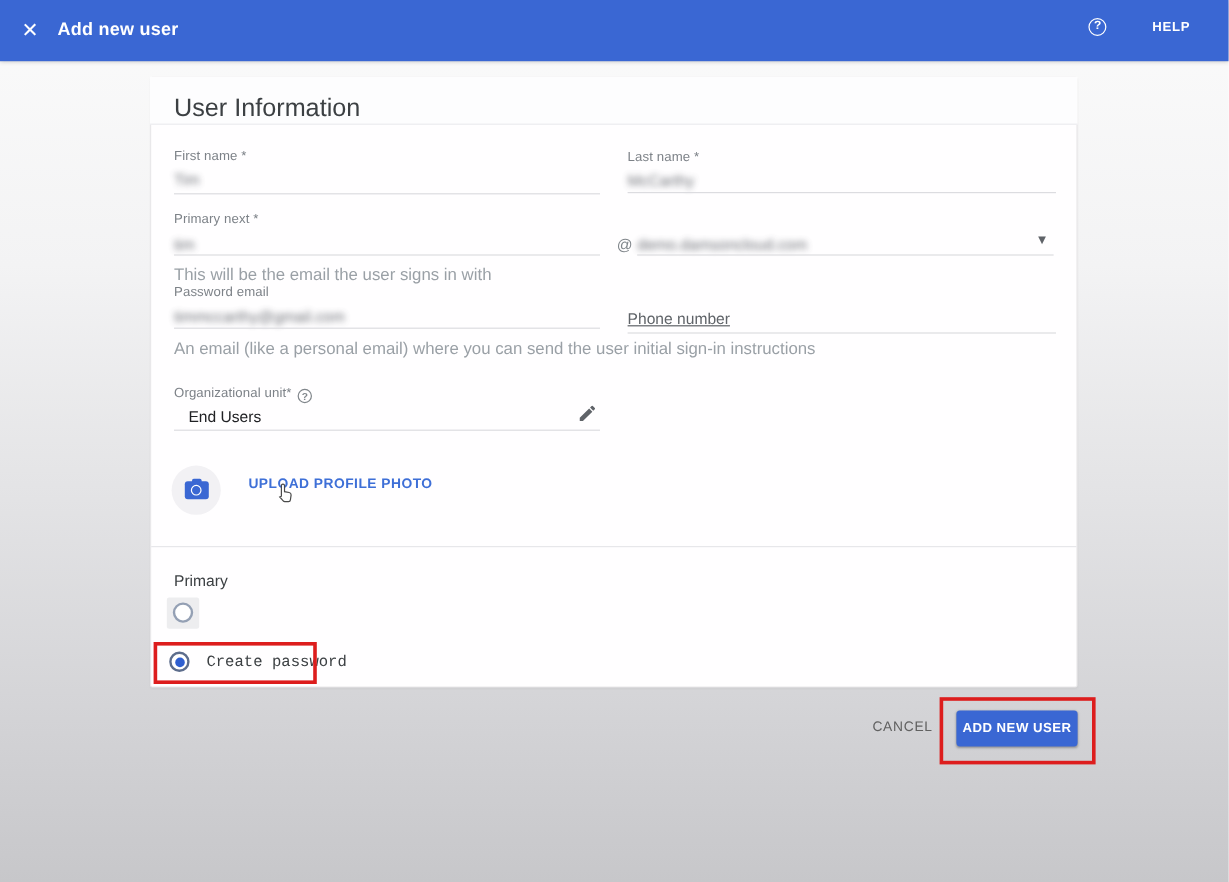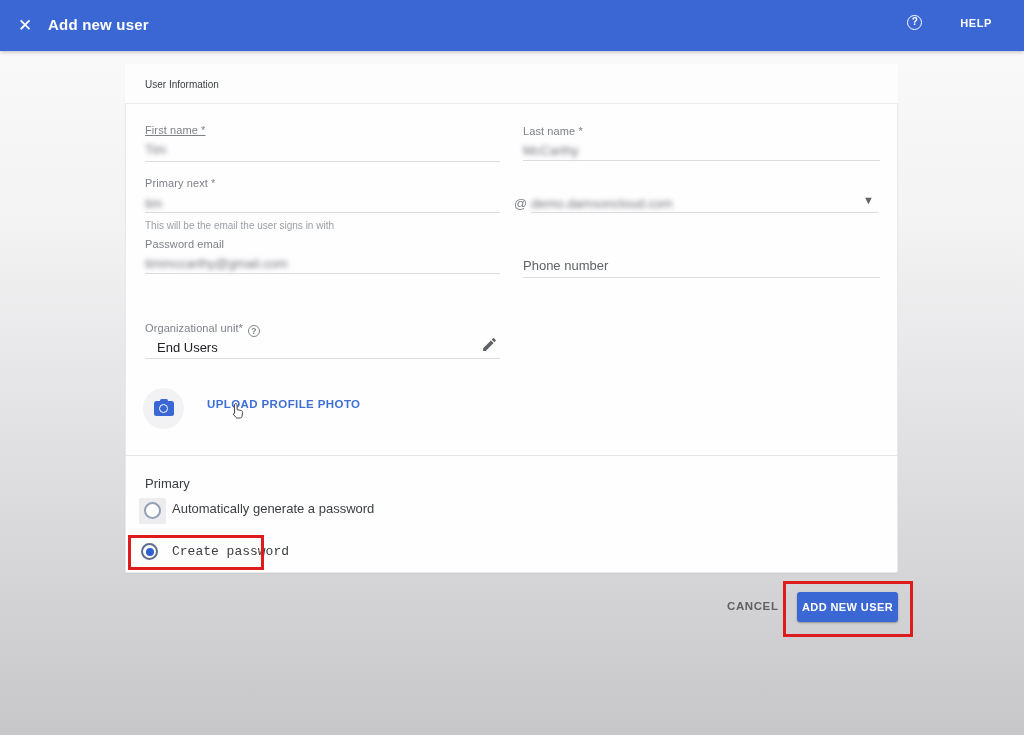--- a/index.html
+++ b/index.html
@@ -17,27 +17,27 @@
   .help { position:absolute; right:32px; top:15px; display:flex; align-items:center; gap:7px; cursor:pointer; }
   .help .qicon { width:15px; height:15px; border:1.5px solid #fff; border-radius:50%; font-size:10px;
                  line-height:12px; text-align:center; font-weight:700; }
   .help .hlabel { font-size:11px; font-weight:700; letter-spacing:.6px;margin-left:31px; }
 
   
   .card { position:absolute; left:125px; top:64px; width:773px; height:509px; background:#fffeff;
           border:1px solid #e9e8ea; border-radius:2px; box-shadow:0 1px 2px rgba(0,0,0,.04); }
   .card-header { position:absolute; left:125px; top:64px; width:773px; height:40px;
                  border-bottom:1px solid #ececef; background:#fdfdfe; }
-  .section-title { position:absolute; left:145px; top:79px; font-size:10px; color:#3c4043; }
+  .section-title { position:absolute; left:145px; top:79px; font-size:21px; color:#3c4043; }
 
   .flabel { position:absolute; font-size:11px; color:#7d8288; letter-spacing:.1px; }
   .fvalue { position:absolute; font-size:13px; color:#33373c; }
   .blurred { filter:blur(2.6px); opacity:.8; color:#4a4e55; }
   .underline { position:absolute; height:1px; background:#dcdce0; }
-  .fhelp { position:absolute; font-size:10px; color:#9aa0a6;text-align:center; }
+  .fhelp { position:absolute; font-size:14px; color:#9aa0a6;text-align:center; }
   .resting-label { position:absolute; font-size:13px; color:#5f6368; }
 
   .at-sign { position:absolute; left:514px; top:196px; font-size:13px; color:#80868b; }
   .dd-arrow { position:absolute; left:863px; top:194px; font-size:11px; color:#5f6368; }
 
   .qmark-sm { display:inline-block; width:12px; height:12px; border:1px solid #80868b; border-radius:50%;
               font-size:8.5px; line-height:11px; text-align:center; color:#80868b; margin-left:5px;
               vertical-align:-2px; font-weight:700; }
   .pencil { position:absolute; left:481px; top:336px; width:17px; height:17px; cursor:pointer; }
 
@@ -60,21 +60,21 @@
                  border-radius:2px; }
   .radio { position:absolute; width:17px; height:17px; border-radius:50%; background:#fff; cursor:pointer; }
   .radio.off { border:2px solid #94a0b4; }
   .radio.on  { border:2px solid #5d6d8c; }
   .radio.on:after { content:""; position:absolute; left:2.5px; top:2.5px; width:8px; height:8px;
                     border-radius:50%; background:#2f5fd0; }
   .radio-label { position:absolute; font-size:13px; color:#3c4043; }
   .radio-help { position:absolute; font-size:10.5px; color:#9aa0a6; }
 
   
-  .cancel-btn { position:absolute; left:727px; top:600px; font-size:11.5px; font-weight:700;
+  .cancel-btn { position:absolute; left:727px; top:600px; font-size:11.5px; font-weight:400;
                 color:#616161; letter-spacing:.6px; cursor:pointer; }
   .submit-btn { position:absolute; left:797px; top:592px; width:101px; height:30px; background:#3a67d3;
                 border:none; border-radius:3px; color:#fff; font-size:11px; font-weight:700;
                 letter-spacing:.4px; cursor:pointer; box-shadow:0 1px 2px rgba(0,0,0,.3);
                 font-family:"Liberation Sans","DejaVu Sans",sans-serif; }
 
   .anno { position:absolute; border:3px solid #dd1d1d; }
   .anno-create { left:128px; top:535px; width:136px; height:35px; }
   .anno-submit { left:783px; top:581px; width:130px; height:56px; }
 </style>
@@ -89,42 +89,43 @@
     <div class="help">
       <div class="qicon">?</div>
       <div class="hlabel">HELP</div>
     </div>
   </div>
 
   <div class="card"></div>
   <div class="card-header"></div>
   <div class="section-title">User Information</div>
 
-  <div class="flabel" style="left:145px; top:124px;text-decoration:underline;">First name *</div>
+  <div class="flabel" style="left:145px; top:124px;">First name *</div>
   <div class="fvalue blurred" style="left:145px; top:142px;">Tim</div>
   <div class="underline" style="left:145px; top:161px; width:355px;"></div>
 
   <div class="flabel" style="left:523px; top:125px;">Last name *</div>
   <div class="fvalue blurred" style="left:523px; top:143px;">McCarthy</div>
   <div class="underline" style="left:523px; top:160px; width:357px;"></div>
 
   <div class="flabel" style="left:145px; top:177px;">Primary next *</div>
   <div class="fvalue blurred" style="left:145px; top:196px;">tim</div>
   <div class="underline" style="left:145px; top:212px; width:355px;"></div>
   <div class="at-sign">@</div>
   <div class="fvalue blurred" style="left:531px; top:196px;">demo.damsoncloud.com</div>
   <div class="dd-arrow">▼</div>
   <div class="underline" style="left:531px; top:212px; width:347px;"></div>
   <div class="fhelp" style="left:145px; top:220px;">This will be the email the user signs in with</div>
 
   <div class="flabel" style="left:145px; top:238px;">Password email</div>
   <div class="fvalue blurred" style="left:145px; top:256px;">timmccarthy@gmail.com</div>
   <div class="underline" style="left:145px; top:273px; width:355px;"></div>
+  <div class="fhelp" style="left:145px; top:282px;">An email (like a personal email) where you can send the user initial sign-in instructions</div>
 
-  <div class="resting-label" style="left:523px; top:258px;">Phone number</div>
+  <div class="resting-label" style="left:523px; top:258px;text-decoration:underline;">Phone number</div>
   <div class="underline" style="left:523px; top:277px; width:357px;"></div>
 
   <div class="flabel" style="left:145px; top:322px;"><span>Organizational unit*</span><span class="qmark-sm">?</span></div>
   <div class="fvalue" style="left:145px; top:340px; color:#202124;margin-left:12px;">End Users</div>
   <div class="underline" style="left:145px; top:358px; width:355px;"></div>
   <svg class="pencil" viewBox="0 0 24 24">
     <path fill="#5f6368" d="M3 17.25V21h3.75L17.81 9.94l-3.75-3.75L3 17.25zM20.71 7.04a1 1 0 0 0 0-1.41l-2.34-2.34a1 1 0 0 0-1.41 0l-1.83 1.83 3.75 3.75 1.83-1.83z"></path>
   </svg>
 
   <div class="avatar">
@@ -135,21 +136,20 @@
   <div class="upload-btn">UPLOAD PROFILE PHOTO</div>
   <svg class="cursor" viewBox="0 0 18 20">
     <path fill="#fff" stroke="#4a4a4a" stroke-width="1" d="M6.5 12.5V3.8c0-.7.6-1.3 1.3-1.3s1.3.6 1.3 1.3v4.9l3.8.7c1 .2 1.7 1 1.7 2l-.6 4.2c-.1.8-.8 1.4-1.6 1.4H9.3c-.5 0-1-.2-1.3-.6l-2.9-3.3 1.4-.6z"></path>
   </svg>
 
   <div class="card-divider"></div>
   <div class="pw-title">Primary</div>
 
   <div class="radio-hover"></div>
   <div class="radio off" style="left:144px; top:502px;"></div>
-  <div class="radio-label" style="left:172px; top:501px;">Automatically generate a password</div>
 
   <div class="radio on" style="left:141px; top:543px;"></div>
   <div class="radio-label" style="left:172px; top:544px;font-family:Liberation Mono, monospace;">Create password</div>
 
   <div class="cancel-btn">CANCEL</div>
   <button class="submit-btn">ADD NEW USER</button>
 
   <div class="anno anno-create"></div>
   <div class="anno anno-submit"></div>
 

